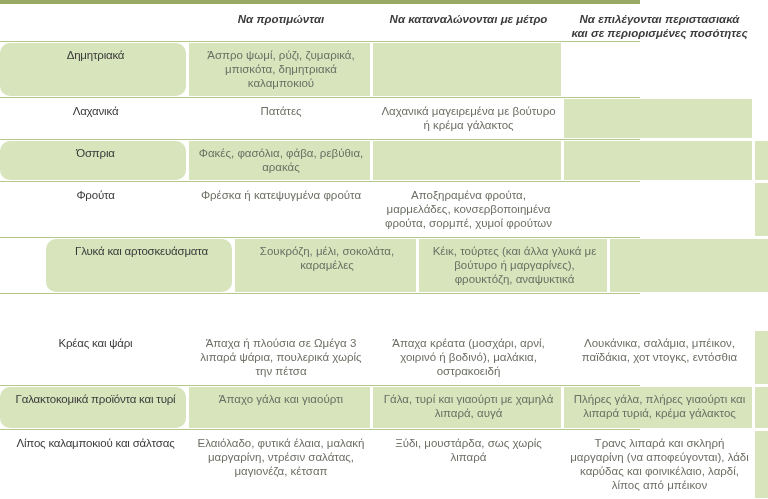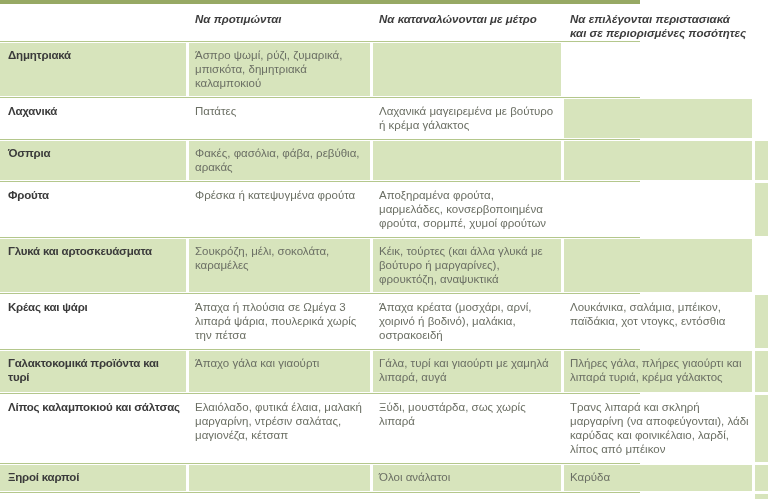--- a/index.html
+++ b/index.html
@@ -9,21 +9,21 @@
     --line:#b4c78c;
     --strip:#edf2de;
     --striplinе:#aec581;
     --label:#3a3a3a;
     --celltext:#6b6f64;
     --headtext:#3d3d3d;
   }
   *{box-sizing:border-box;margin:0;padding:0;}
   html,body{width:768px;height:499px;overflow:hidden;background:#fff;}
   body{font-family:"Liberation Sans","DejaVu Sans",sans-serif;}
-  .canvas{width:640px;height:499px;background:#fff;display:flex;flex-direction:column;}
+  .canvas{width:640px;height:499px;background:#fff;display:flex;flex-direction:column;text-align:center;}
   .top-rule{height:4px;background:var(--topbar);flex:0 0 auto;}
   .thead,.trow{
     display:grid;
     grid-template-columns:186px 181px 188px 188px 13px;
     column-gap:3px;
     background:#fff;
   }
   .thead{min-height:36px;}
   .cell{
     padding:5px 3px 6px 6px;
@@ -32,23 +32,24 @@
     color:var(--celltext);
   }
   .cell.c1{padding-left:8px;}
   .hdr{
     font-weight:bold;
     font-style:italic;
     color:var(--headtext);
     padding-top:8px;
   }
   .label{
-    font-weight:bold;
+    font-weight:normal;
     color:var(--label);
     letter-spacing:-0.2px;
+    border-radius:10px;
   }
   .trow.green .c1,.trow.green .c2,.trow.green .c3,.trow.green .c4{background:var(--band);}
   .trow.white .c1,.trow.white .c2,.trow.white .c3,.trow.white .c4{background:#fff;}
   .cell.edge{background:var(--edge);padding:0;}
   .thead .edge{background:#fff;}
   .rowsep{height:3px;background:#fff;position:relative;}
   .rowsep::after{
     content:"";
     position:absolute;left:0;right:0;top:1px;height:1px;
     background:var(--line);
@@ -93,28 +94,28 @@
       </div>
       <div class="rowsep"></div>
       <div class="trow white" style="min-height: 50px;">
         <div class="cell c1 label">Φρούτα</div>
         <div class="cell c2">Φρέσκα ή κατεψυγμένα φρούτα</div>
         <div class="cell c3">Αποξηραμένα φρούτα, μαρμελάδες, κονσερβοποιημένα φρούτα, σορμπέ, χυμοί φρούτων</div>
         <div class="cell c4"></div>
         <div class="cell c5 edge"></div>
       </div>
       <div class="rowsep"></div>
-      <div class="trow green" style="min-height: 49px;">
+      <div class="trow green" style="min-height: 49px; margin-left: 46px;">
         <div class="cell c1 label">Γλυκά και αρτοσκευάσματα</div>
         <div class="cell c3">Σουκρόζη, μέλι, σοκολάτα, καραμέλες</div>
         <div class="cell c4">Κέικ, τούρτες (και άλλα γλυκά με βούτυρο ή μαργαρίνες), φρουκτόζη, αναψυκτικά</div>
         <div class="cell c5 edge"></div>
       </div>
       <div class="rowsep"></div>
-      <div class="trow white" style="min-height: 47px;">
+      <div class="trow white" style="min-height: 47px; margin-top: 36px;">
         <div class="cell c1 label">Κρέας και ψάρι</div>
         <div class="cell c2">Άπαχα ή πλούσια σε Ωμέγα 3 λιπαρά ψάρια, πουλερικά χωρίς την πέτσα</div>
         <div class="cell c3">Άπαχα κρέατα (μοσχάρι, αρνί, χοιρινό ή βοδινό), μαλάκια, οστρακοειδή</div>
         <div class="cell c4">Λουκάνικα, σαλάμια, μπέικον, παϊδάκια, χοτ ντογκς, εντόσθια</div>
         <div class="cell c5 edge"></div>
       </div>
       <div class="rowsep"></div>
       <div class="trow green" style="min-height: 41px;">
         <div class="cell c1 label">Γαλακτοκομικά προϊόντα και τυρί</div>
         <div class="cell c2">Άπαχο γάλα και γιαούρτι</div>

